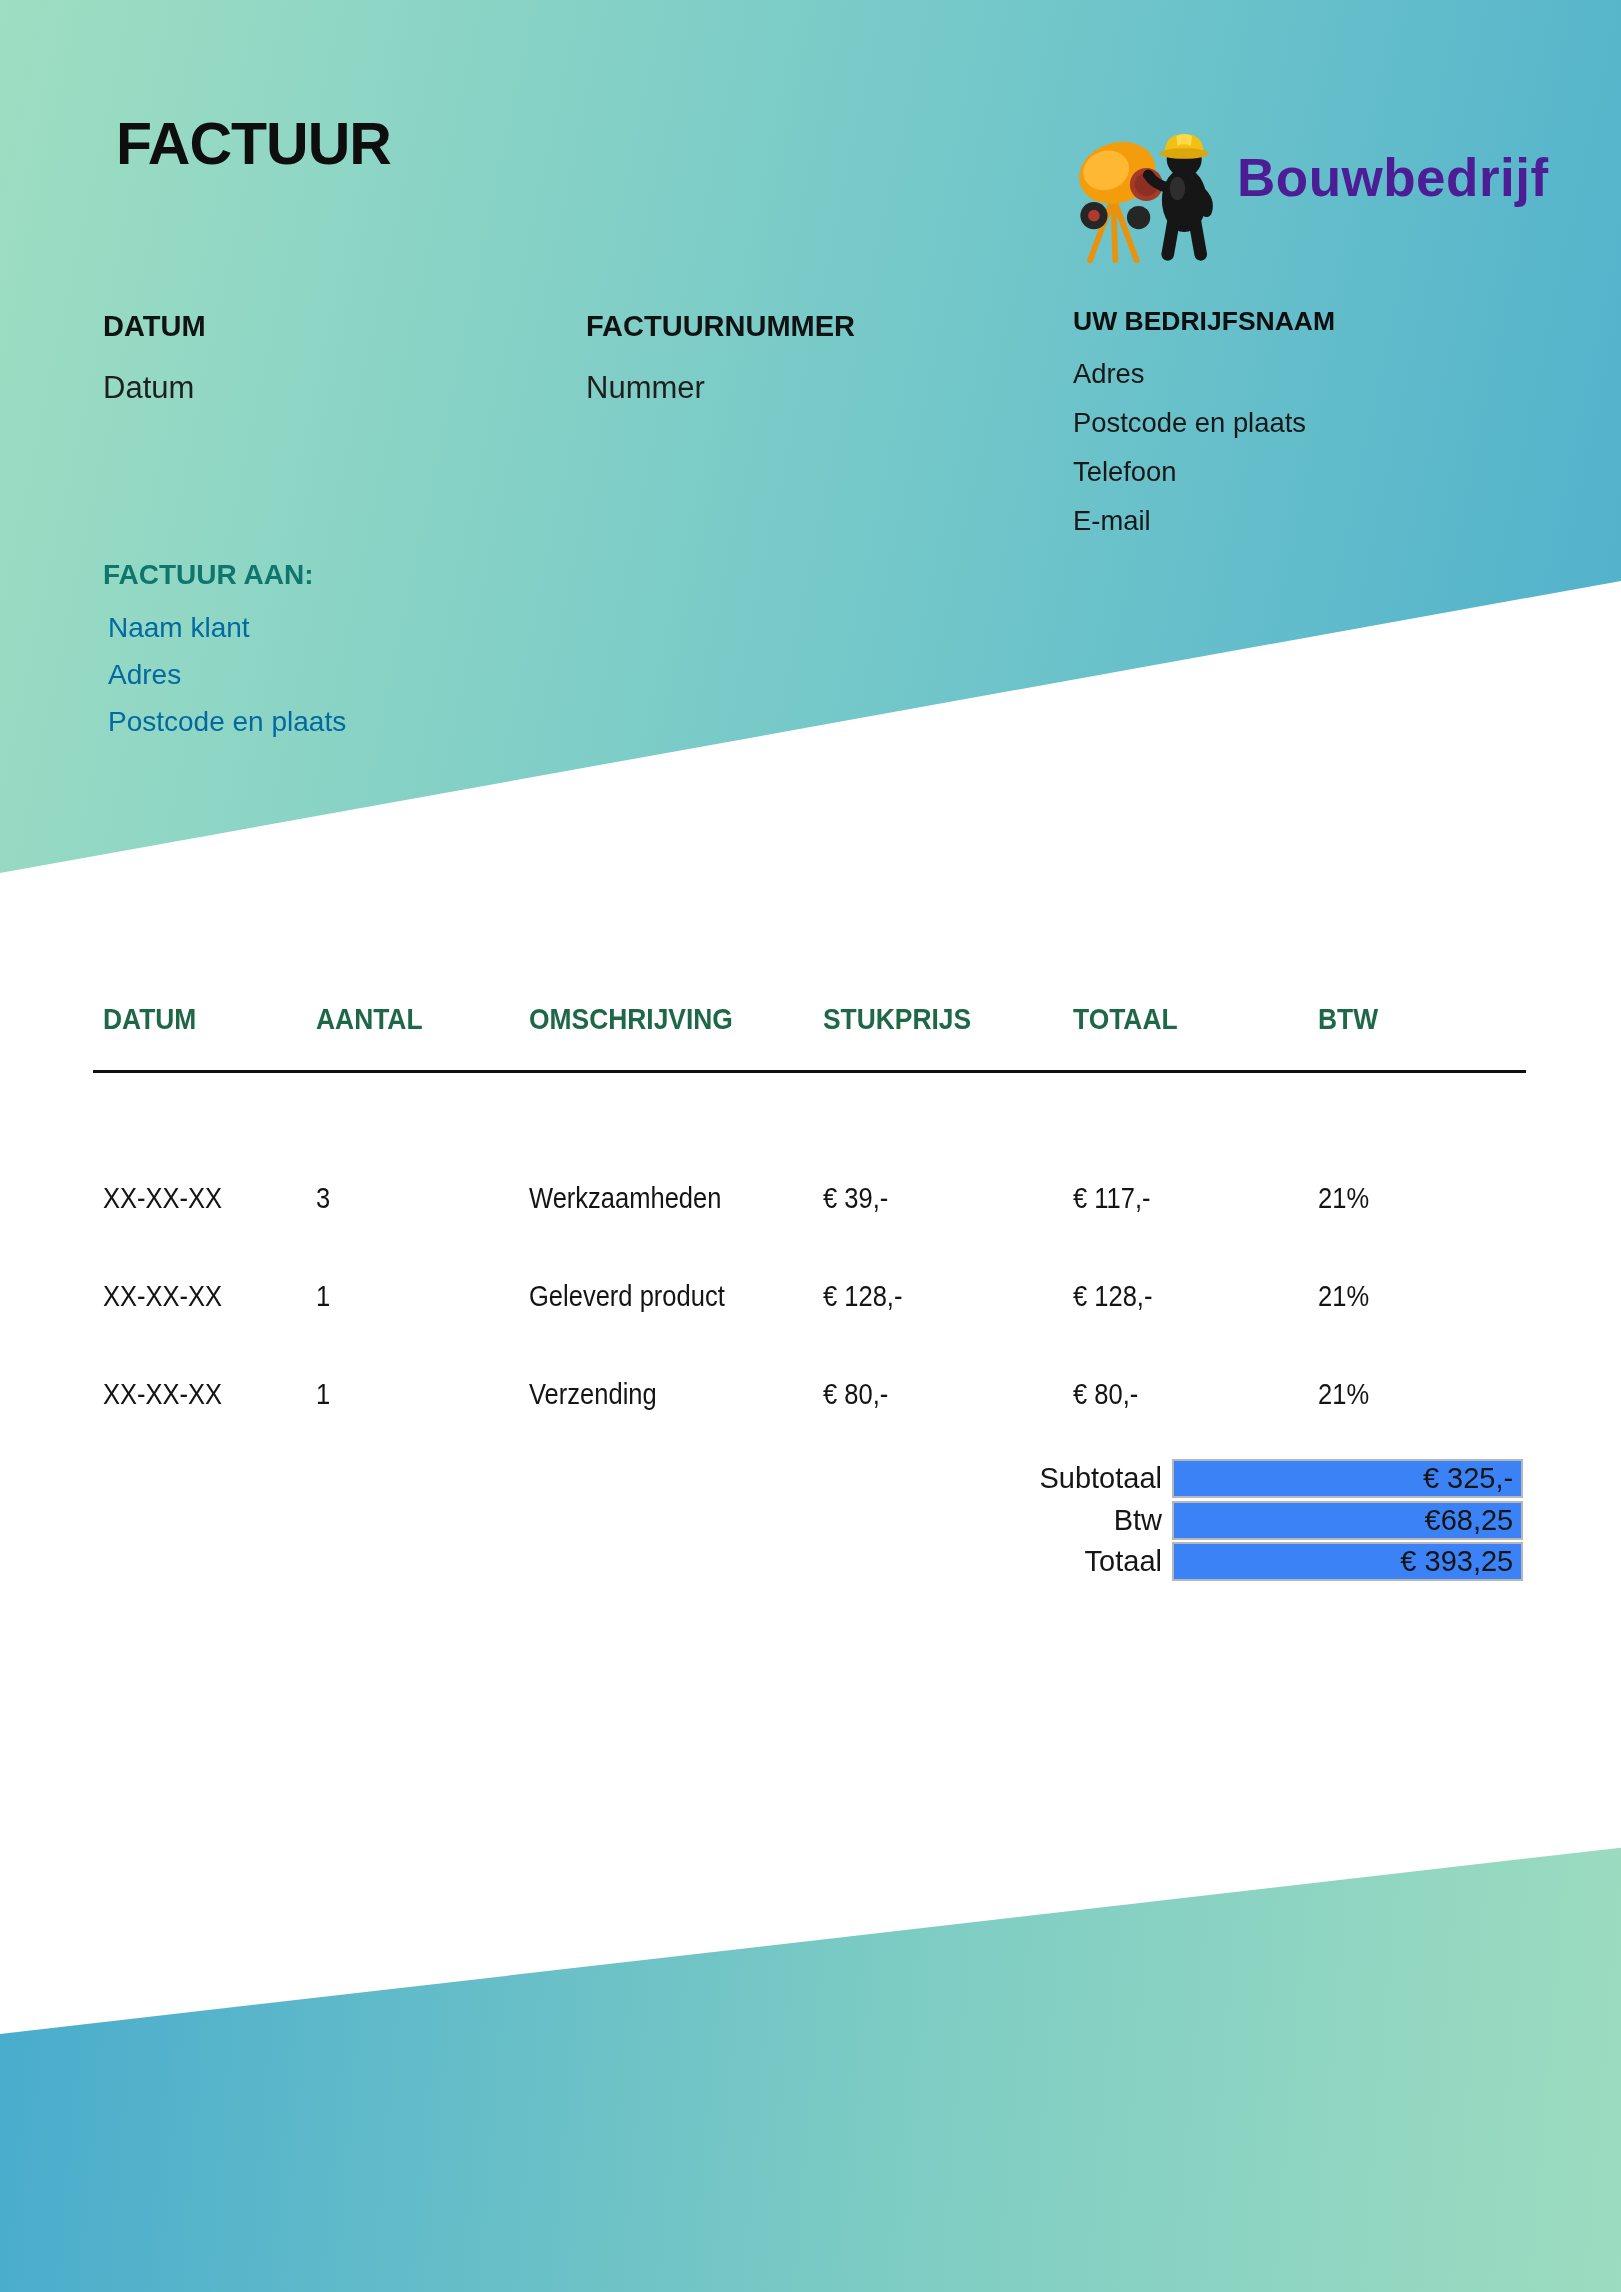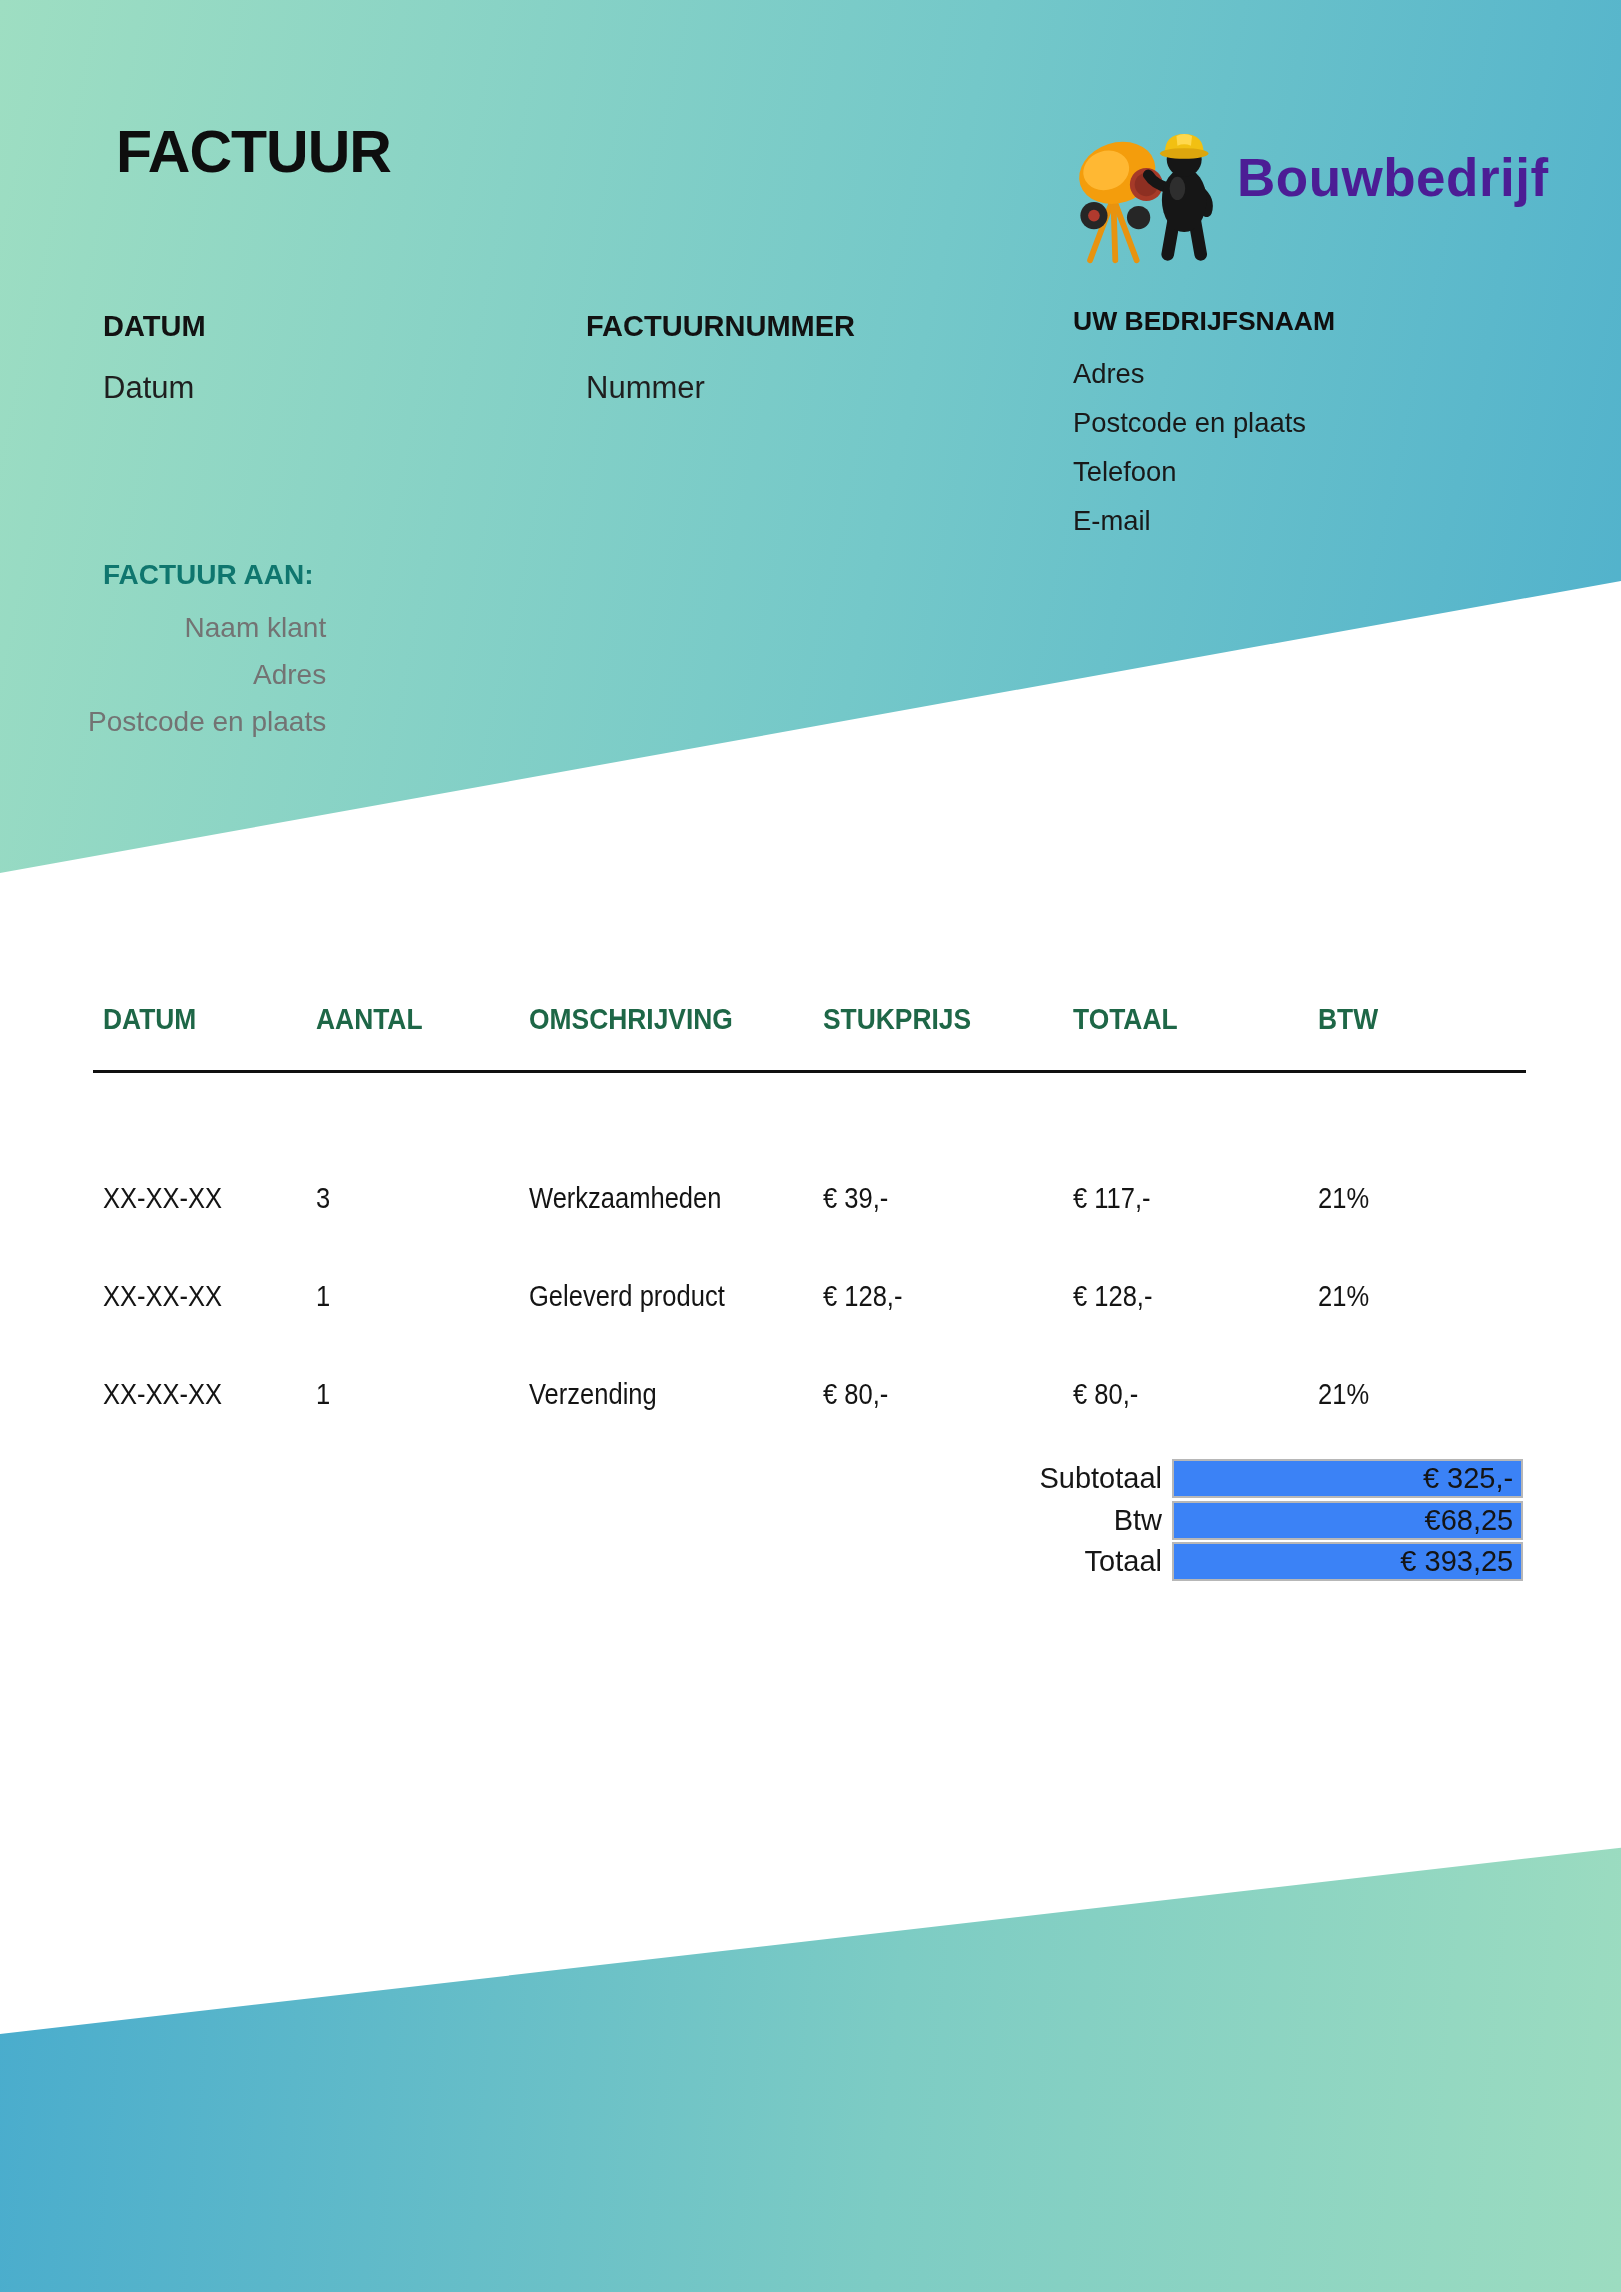--- a/index.html
+++ b/index.html
@@ -24,40 +24,40 @@
   }
   .footer-wedge {
     position:absolute; left:0; top:1833px;
     width:1621px; height:460px;
     background:linear-gradient(95deg,#49accd 0%, #7dccc4 55%, #9cdcc0 100%);
     clip-path:polygon(0 201px, 1621px 14.7px, 1621px 460px, 0 460px);
   }
 
   
   .title {
-    position:absolute; left:116px; top:118px;
+    position:absolute; left:116px; top:110px;
     font-size:59px; font-weight:700; letter-spacing:-1px; color:#0e0e0e;
   }
   .logo-icon { position:absolute; left:1059px; top:103px; }
   .brand {
     position:absolute; left:1237px; top:147px;
     font-size:53px; font-weight:700; color:#4c1d95; letter-spacing:0.5px;
   }
 
   .label-bold { font-weight:700; font-size:29px; color:#121212; }
   .meta-date-label   { position:absolute; left:103px; top:310px; }
   .meta-date-value   { position:absolute; left:103px; top:370px; font-size:31px; color:#1f1f1f; }
   .meta-number-label { position:absolute; left:586px; top:310px; }
   .meta-number-value { position:absolute; left:586px; top:370px; font-size:31px; color:#1f1f1f; }
 
   .company-name { position:absolute; left:1073px; top:306px; font-size:26.5px; font-weight:700; color:#0f0f0f; }
   .company-lines { position:absolute; left:1073px; top:349px; font-size:27.4px; line-height:49px; color:#191919; }
 
   .billto-label { position:absolute; left:103px; top:559px; font-size:28px; font-weight:700; color:#0f766e; }
-  .billto-lines { position:absolute; left:88px; top:604px; font-size:28px; line-height:47px; color:#737373;text-align:right; }
+  .billto-lines { position:absolute; left:108px; top:604px; font-size:28px; line-height:47px; color:#0369a1; }
 
   
   .thead { position:absolute; top:1002px; left:0; width:1621px; height:39px; }
   .trow  { position:absolute; left:0; width:1621px; height:39px; }
   .cell {
     position:absolute; top:0; white-space:nowrap;
     font-size:29px; color:#141414;
     transform:scaleX(0.88); transform-origin:left center;
   }
   .thead .cell { font-weight:700; color:#1e6747; font-size:30px; }

